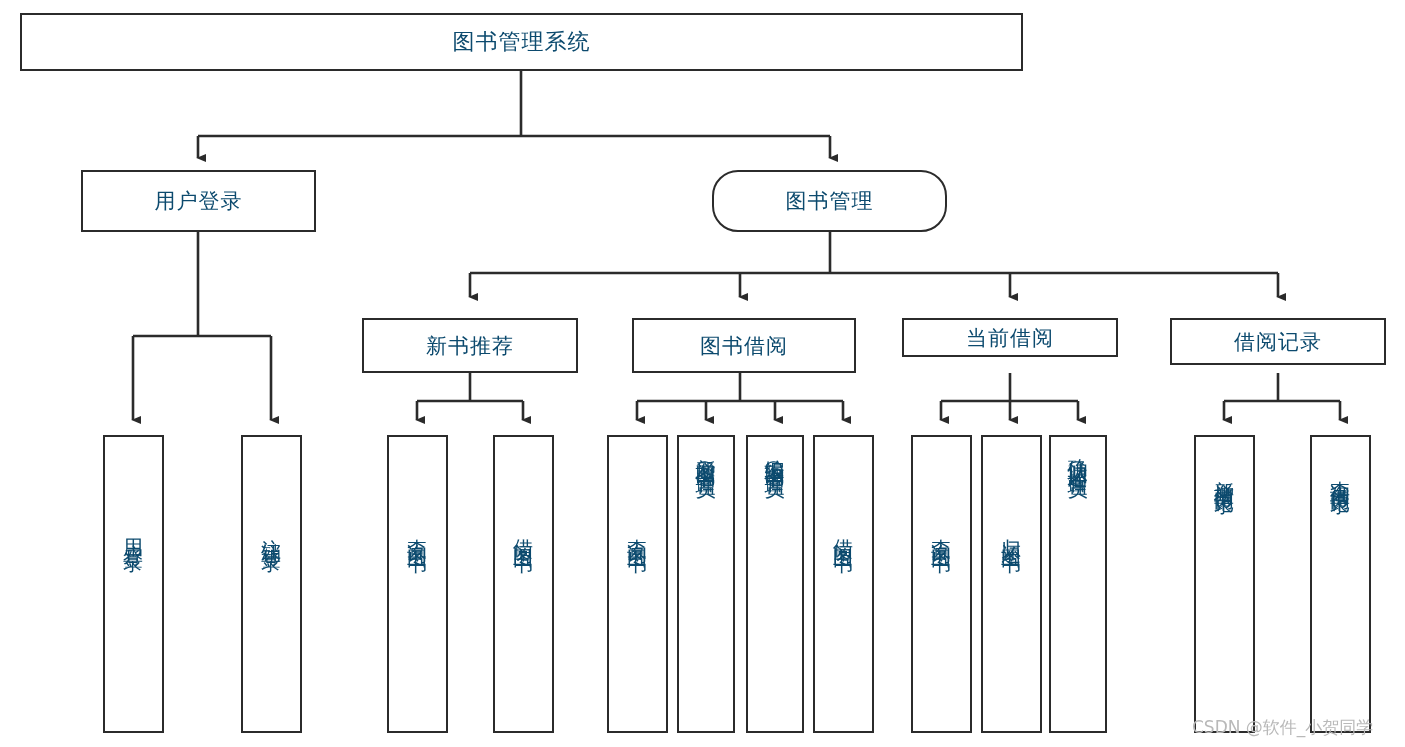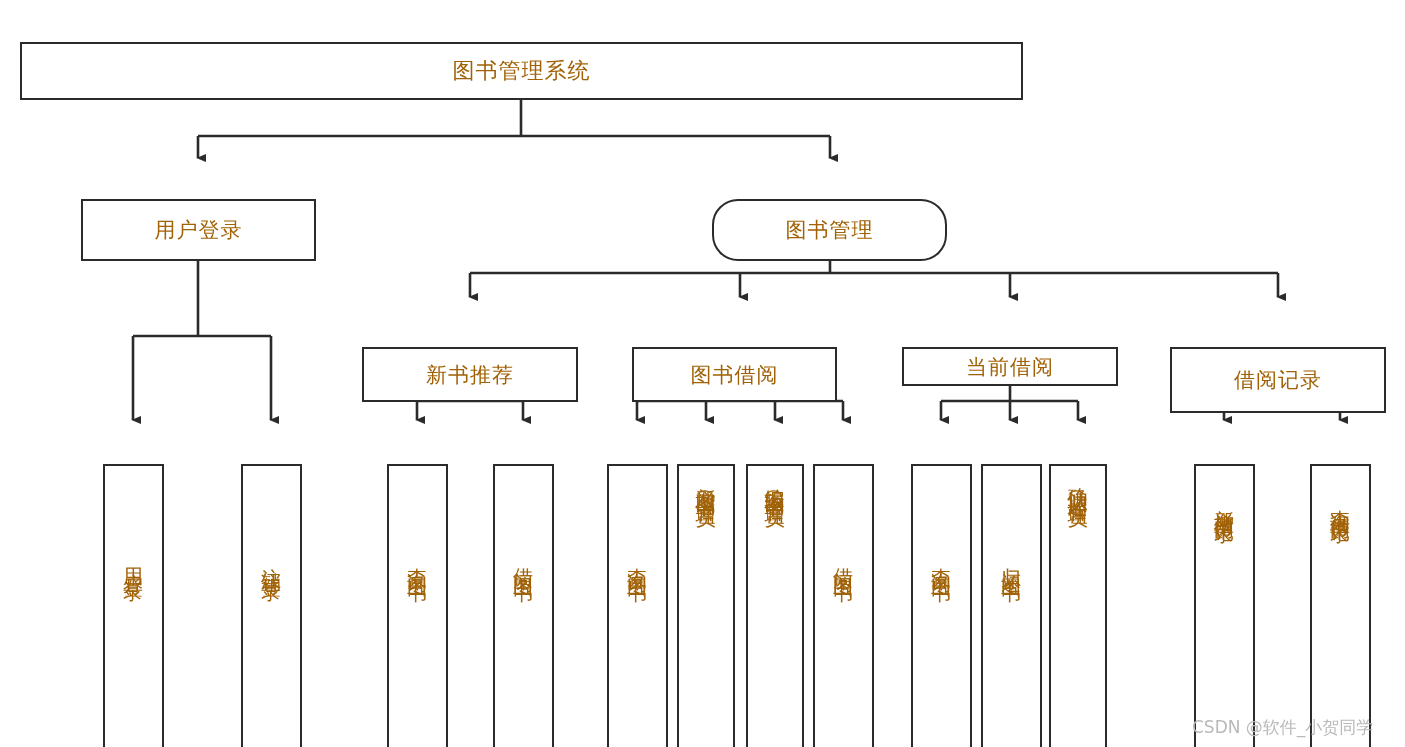--- a/index.html
+++ b/index.html
@@ -25,23 +25,22 @@
     height: 747px;
   }
   .node {
     position: absolute;
     box-sizing: border-box;
     border: 2px solid #2b2b2b;
     background: #ffffff;
     display: flex;
     align-items: center;
     justify-content: center;
-    color: #a16207;
+    color: #0c4a6e;
     z-index: 2;
-    margin-top: 29px;
   }
   .node.h {
     font-size: 21px;
     letter-spacing: 1px;
   }
   .node.root {
     font-size: 22px;
     letter-spacing: 1px;
   }
   .node.v {
@@ -124,23 +123,23 @@
       <path d="M 1340 401 L 1340 420" marker-end="url(#arrow)"></path>
     </g>
   </svg>
 
   <div class="node root" style="left:20px; top:13px; width:1003px; height:58px;">图书管理系统</div>
 
   <div class="node h" style="left:81px; top:170px; width:235px; height:62px;">用户登录</div>
   <div class="node h" style="left:712px; top:170px; width:235px; height:62px;border-radius:26px;">图书管理</div>
 
   <div class="node h" style="left:362px; top:318px; width:216px; height:55px;">新书推荐</div>
-  <div class="node h" style="left:632px; top:318px; width:205px; height:55px;">图书借阅</div>
+  <div class="node h" style="left:632px; top:318px; width:224px; height:55px;">图书借阅</div>
   <div class="node h" style="left:902px; top:318px; width:216px; height:39px;">当前借阅</div>
-  <div class="node h" style="left:1170px; top:318px; width:216px; height:66px;">借阅记录</div>
+  <div class="node h" style="left:1170px; top:318px; width:216px; height:47px;">借阅记录</div>
 
   <div class="node v" style="left:103px; top:435px; width:61px; height:298px; padding-top:86px;">
     <span class="vtext">用户登录</span>
   </div>
   <div class="node v" style="left:241px; top:435px; width:61px; height:298px; padding-top:86px;">
     <span class="vtext">注销登录</span>
   </div>
 
   <div class="node v" style="left:387px; top:435px; width:61px; height:298px; padding-top:86px;">
     <span class="vtext">查询图书</span>

